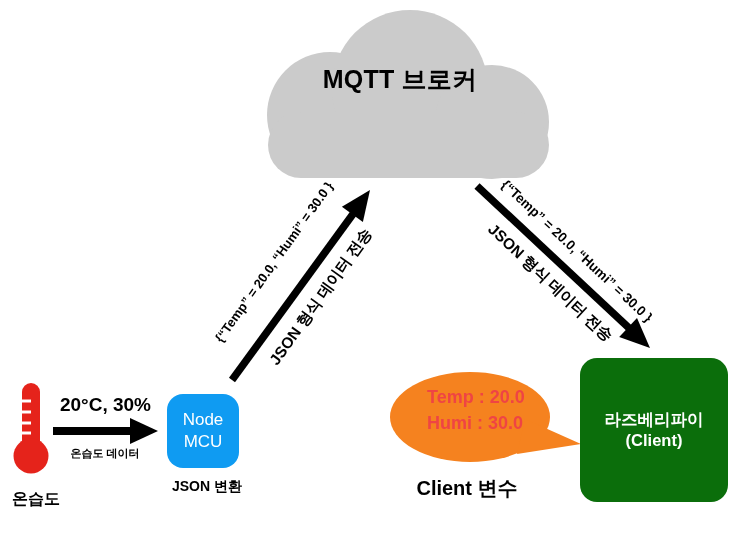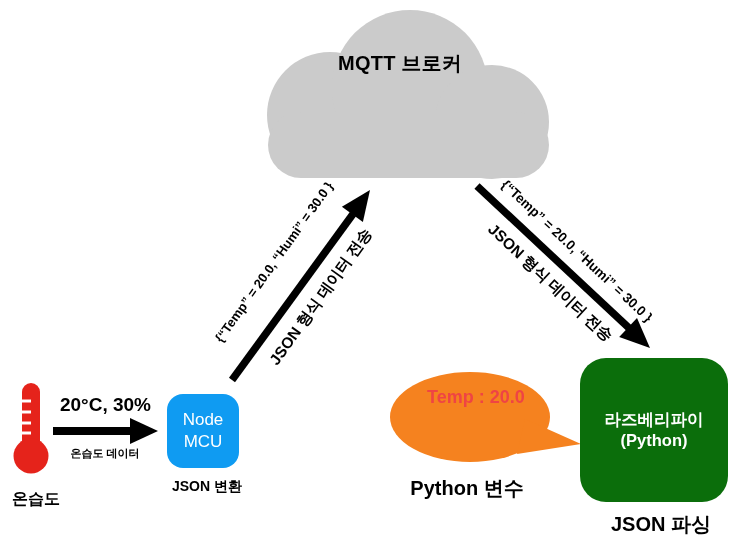--- a/index.html
+++ b/index.html
@@ -12,22 +12,22 @@
   .arrow-stroke{stroke:var(--color-arrow,#000);fill:none;}
   .arrow-fill{fill:var(--color-arrow,#000);}
   .thermo-fill{fill:var(--color-thermometer,#E5231B);}
   .thermo-tick{stroke:#fff;stroke-width:3;}
   .bubble-fill{fill:var(--color-bubble,#F5821F);}
 
   .abs{position:absolute;}
   .b{font-weight:700;}
   .ctr{text-align:center;}
 
-  .cloud-text{left:290px;top:48px;width:220px;text-align:center;
-    font-size:20px;font-weight:700;line-height:30px;letter-spacing:.2px;}
+  .cloud-text{left:290px;top:64px;width:220px;text-align:center;
+    font-size:25px;font-weight:700;line-height:30px;letter-spacing:.2px;}
   .cloud-text span{display:block;}
 
   .rot-label{position:absolute;white-space:nowrap;font-weight:700;
     transform:translate(-50%,-50%) rotate(var(--a));}
   .lbl-json-left {left:274px;top:262px;--a:-54.5deg;font-size:13px;}
   .lbl-xfer-left {left:321px;top:297px;--a:-54.5deg;font-size:15.5px;}
   .lbl-json-right{left:577px;top:251px;--a:43deg;font-size:13.5px;}
   .lbl-xfer-right{left:550px;top:283px;--a:43deg;font-size:15.5px;}
 
   .sensor-reading{left:48px;top:394px;width:115px;font-size:19px;text-align:center;}
@@ -36,21 +36,21 @@
 
   .box{display:flex;flex-direction:column;align-items:center;justify-content:center;color:#fff;}
   .nodemcu-box{left:167px;top:394px;width:72px;height:74px;border-radius:16px;
     background:var(--color-nodemcu,#0F9BF2);font-size:17px;font-weight:400;line-height:22px;}
   .nodemcu-caption{left:157px;top:478px;width:100px;font-size:14px;}
 
   .bubble-text{left:427px;top:385px;color:#ef4444;font-size:18px;font-weight:700;line-height:25.5px;}
   .bubble-text span{display:block;}
   .python-caption{left:406px;top:475px;width:122px;font-size:20px;}
 
-  .raspi-box{left:580px;top:358px;width:148px;height:144px;border-radius:26px;
+  .raspi-box{left:580px;top:358px;width:148px;height:144px;border-radius:17px;
     background:var(--color-raspi,#0B6E0B);font-size:16.5px;font-weight:600;line-height:21.5px;}
   .raspi-caption{left:598px;top:511px;width:126px;font-size:20px;}
 </style>
 </head>
 <body>
 
 <div id="canvas">
 
   <svg id="shapes" width="743" height="541" viewBox="0 0 743 541">
 
@@ -106,22 +106,22 @@
   <div class="abs ctr b thermo-label">온습도</div>
 
   <div class="abs box nodemcu-box">
     <span>Node</span>
     <span>MCU</span>
   </div>
   <div class="abs ctr b nodemcu-caption">JSON 변환</div>
 
   <div class="abs bubble-text">
     <span>Temp : 20.0</span>
+    <span>Humi : 30.0</span>
   </div>
-  <div class="abs ctr b python-caption">Python 변수</div>
+  <div class="abs ctr b python-caption">Client 변수</div>
 
   <div class="abs box raspi-box">
     <span>라즈베리파이</span>
-    <span>(Python)</span>
+    <span>(Client)</span>
   </div>
-  <div class="abs ctr b raspi-caption">JSON 파싱</div>
 
 </div>
 
 </body></html>

